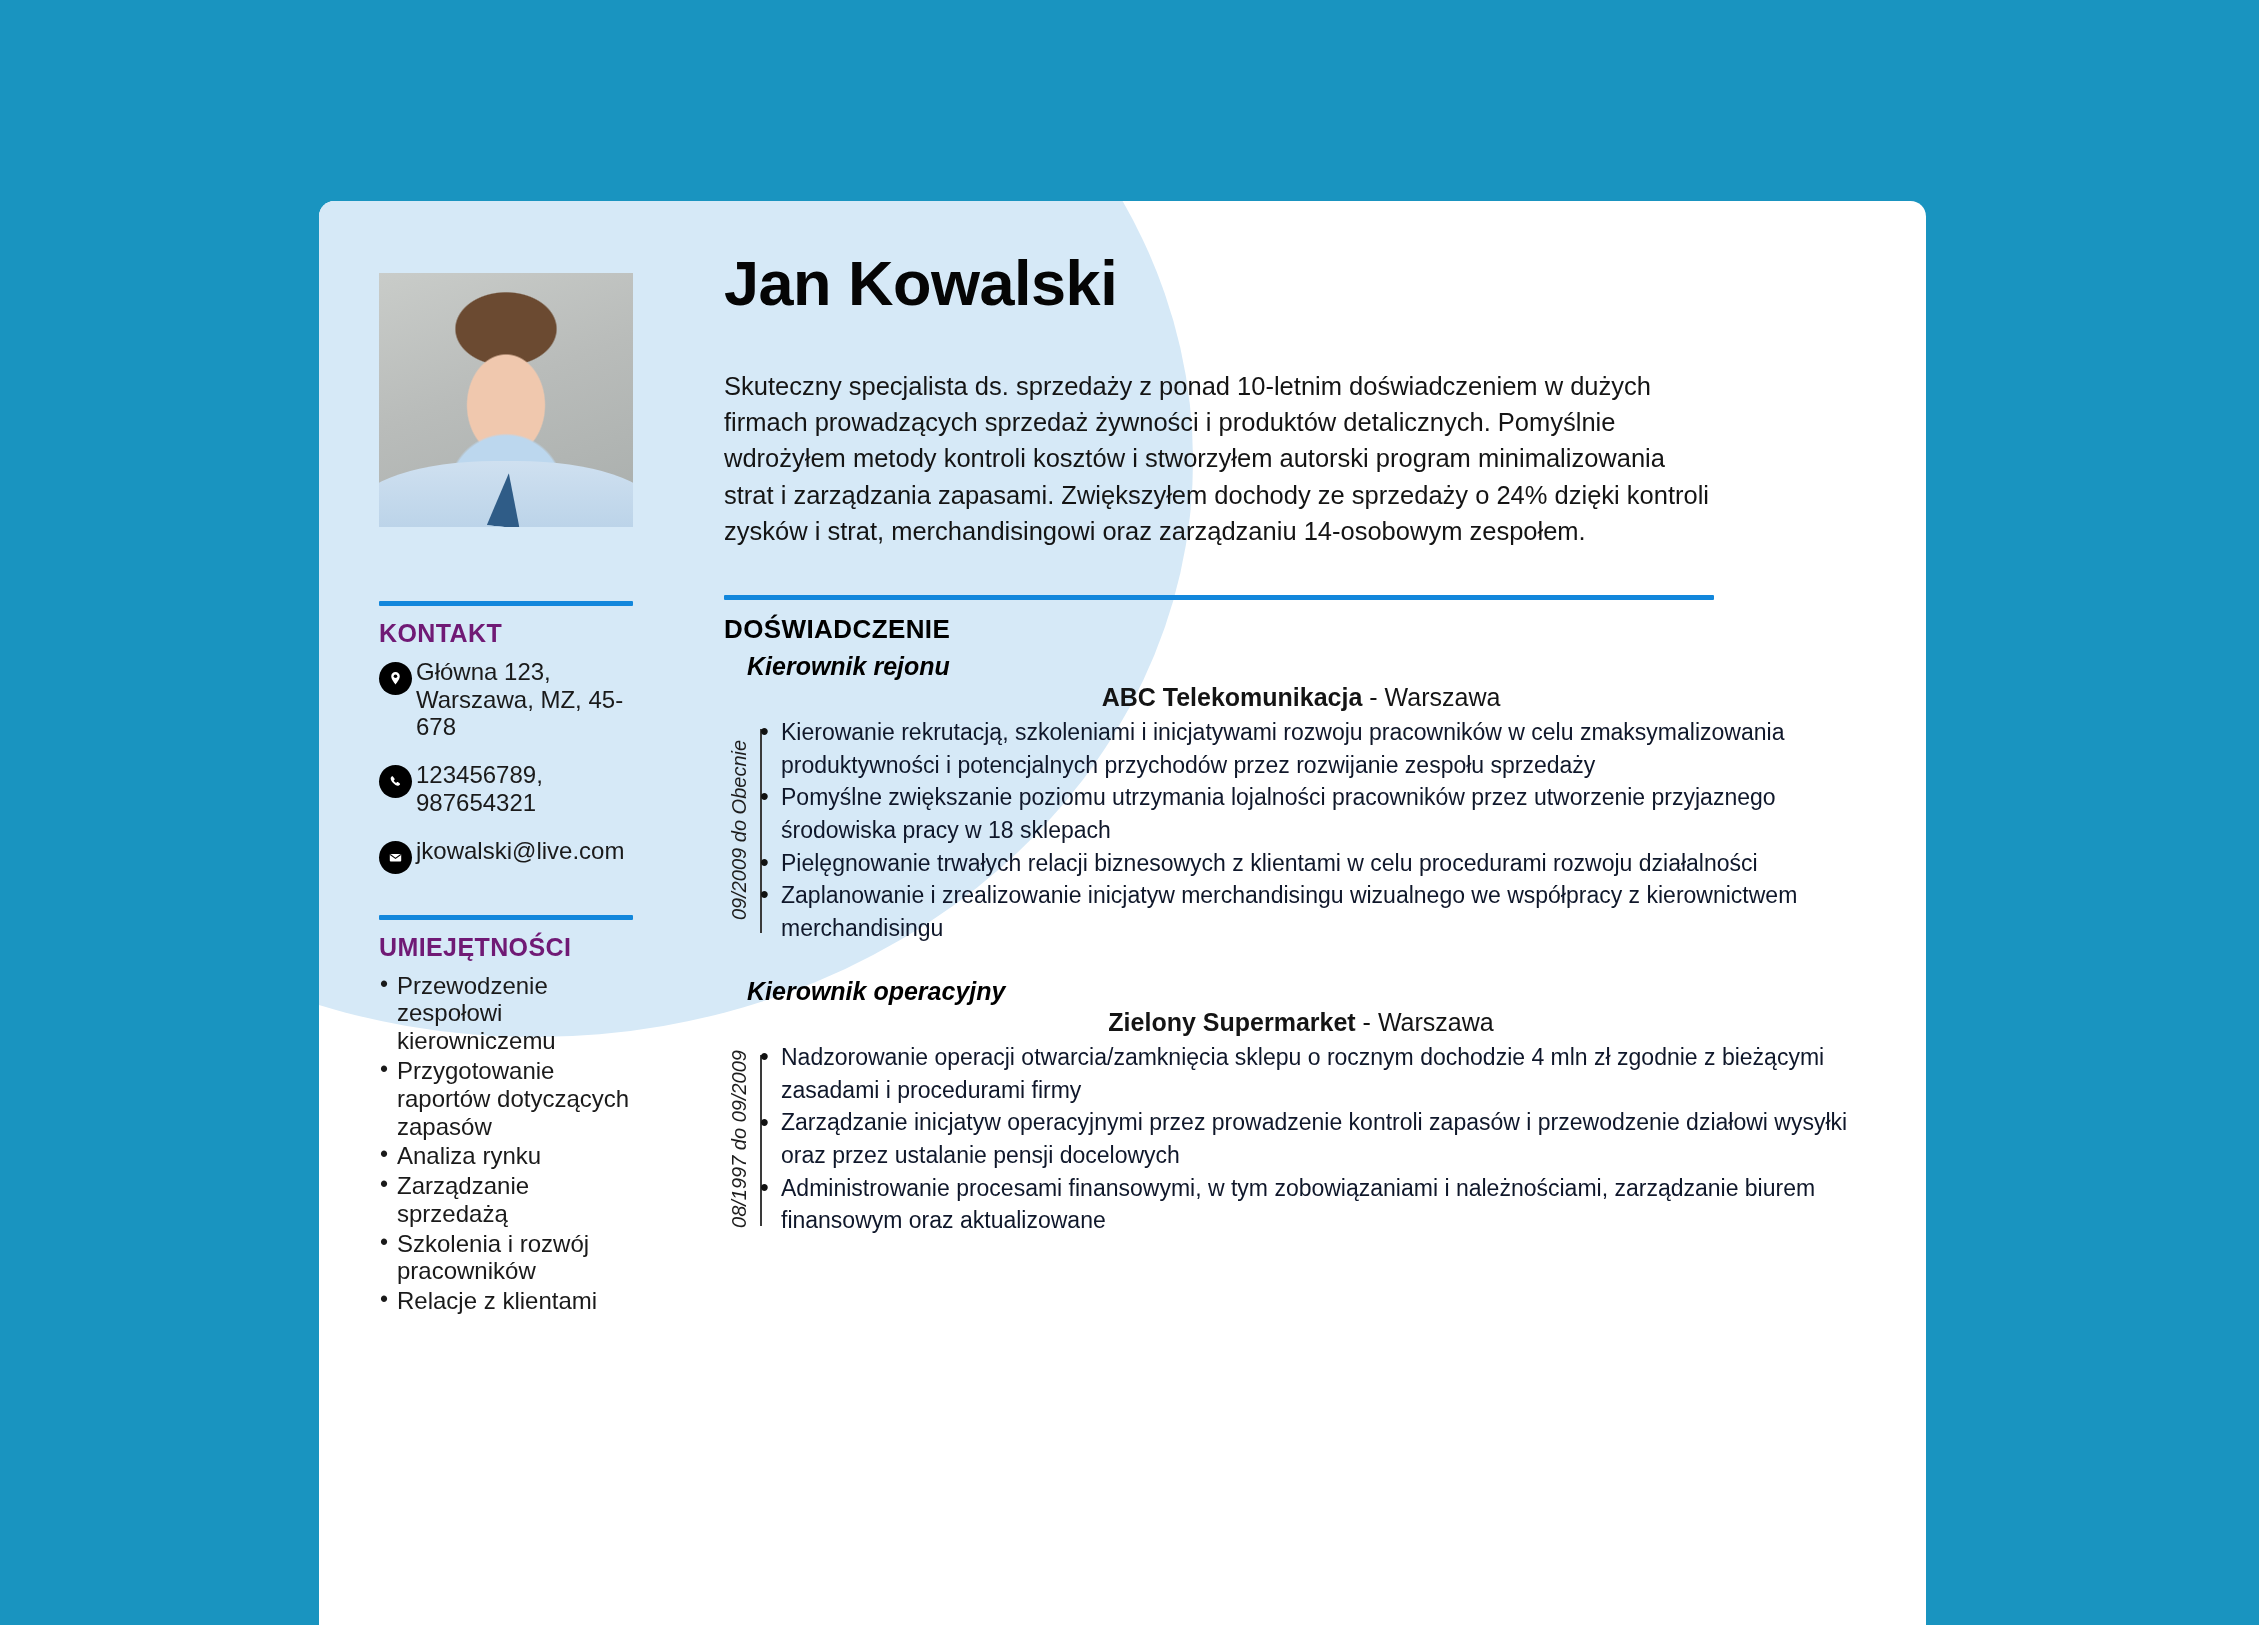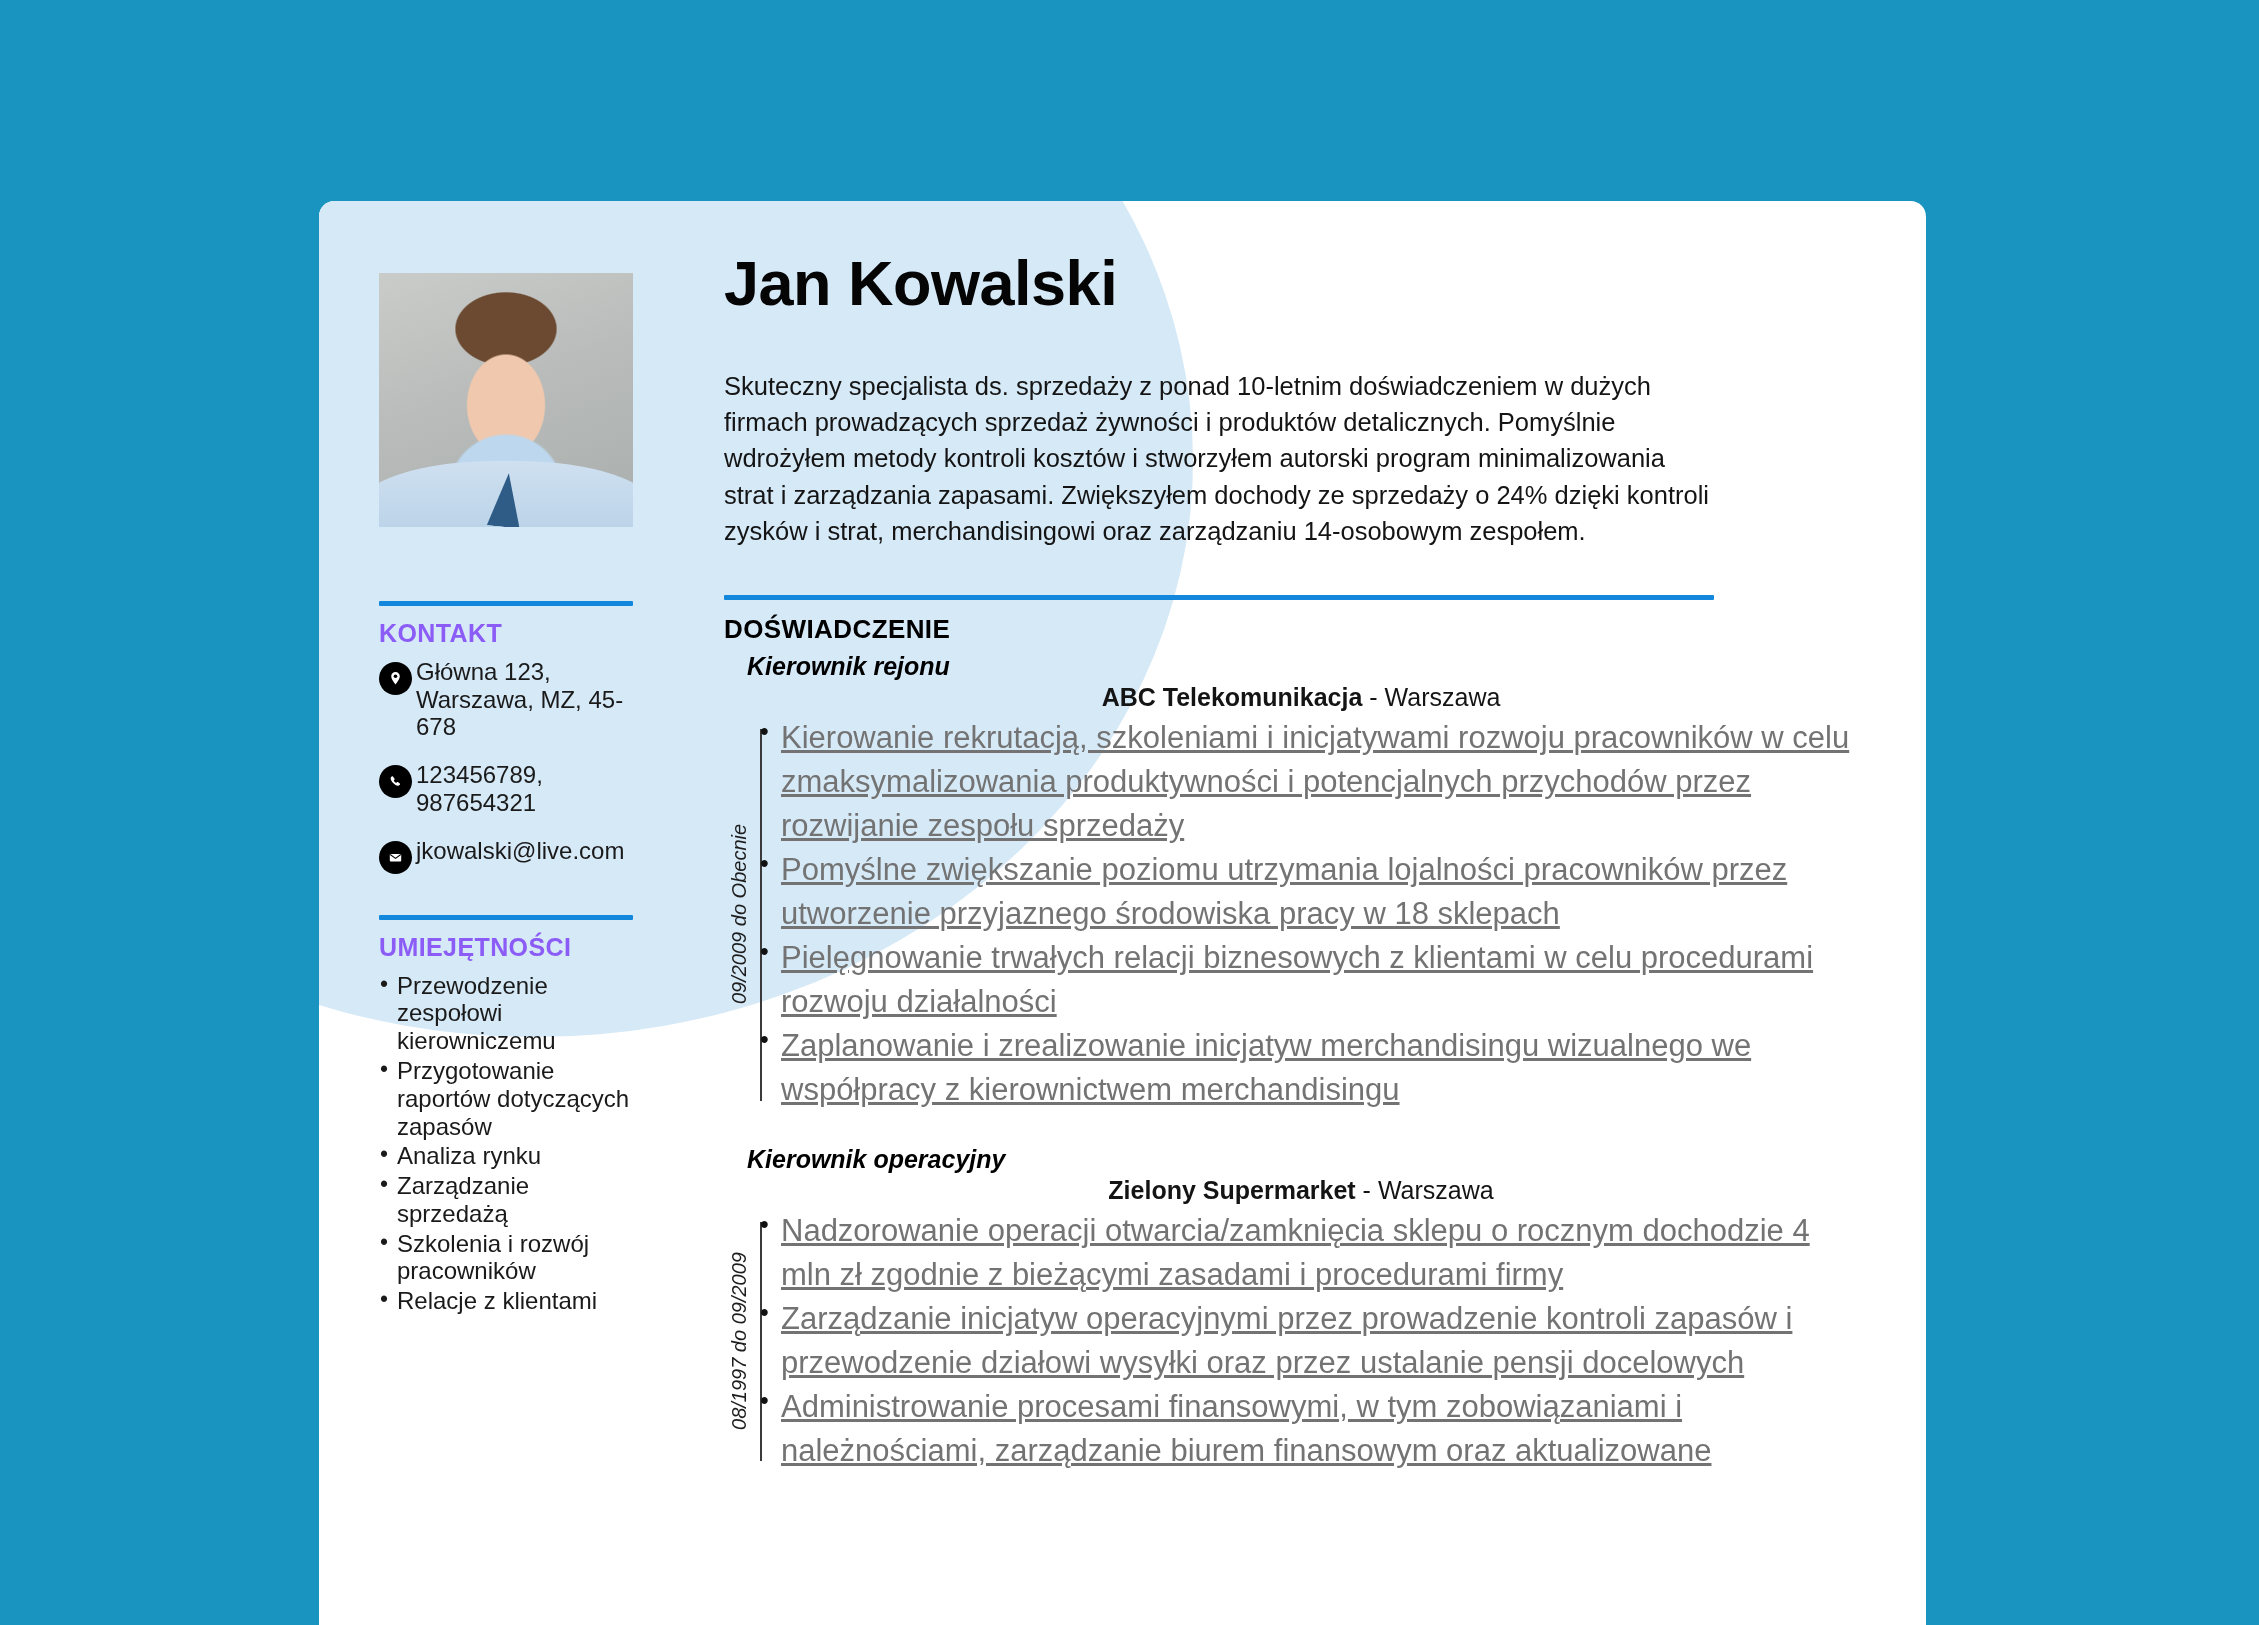--- a/index.html
+++ b/index.html
@@ -107,21 +107,21 @@
     background: #1287dc;
     border-radius: 1px;
     width: 254px;
     margin-bottom: 13.4px;
   }
 
   .side-heading {
     font-size: 25px;
     font-weight: bold;
     letter-spacing: 0.4px;
-    color: #8b5cf6;
+    color: #701a75;
     margin-bottom: 9.6px;
   }
 
   #contact-block { margin-top: 74px; }
 
   .contact-row {
     display: flex;
     align-items: flex-start;
     gap: 4px;
     margin-bottom: 20px;
@@ -255,25 +255,24 @@
     left: 13.4px;
     top: 13.4px;
     bottom: 11.5px;
     width: 1.9px;
     background: #3a3a3a;
   }
 
   .job-bullets { list-style: none; }
   .job-bullets li {
     position: relative;
-    font-size: 31px;
+    font-size: 23px;
     line-height: 1.42;
-    color: #737373;
+    color: #0f172a;
     margin-bottom: 0;
-    text-decoration: underline;
   }
   .job-bullets li::before {
     content: "\2022";
     position: absolute;
     left: -21px;
     top: -1.9px;
     font-size: 25px;
     color: #111;
   }
 </style>

